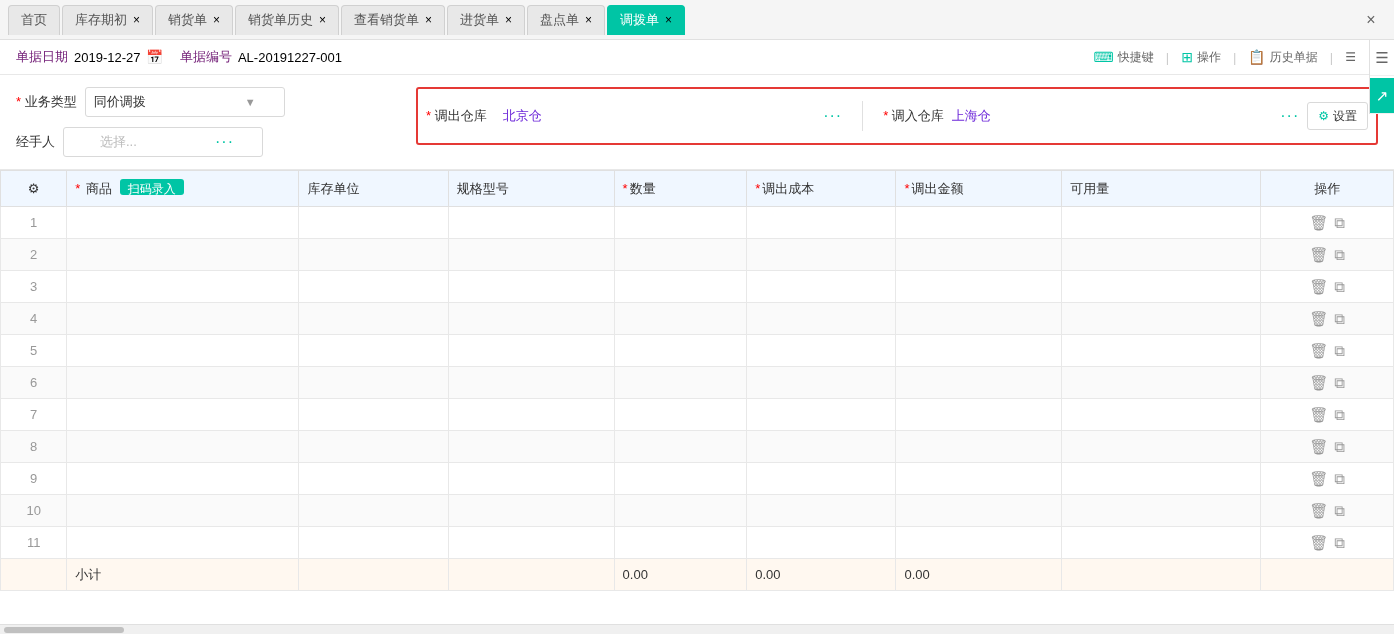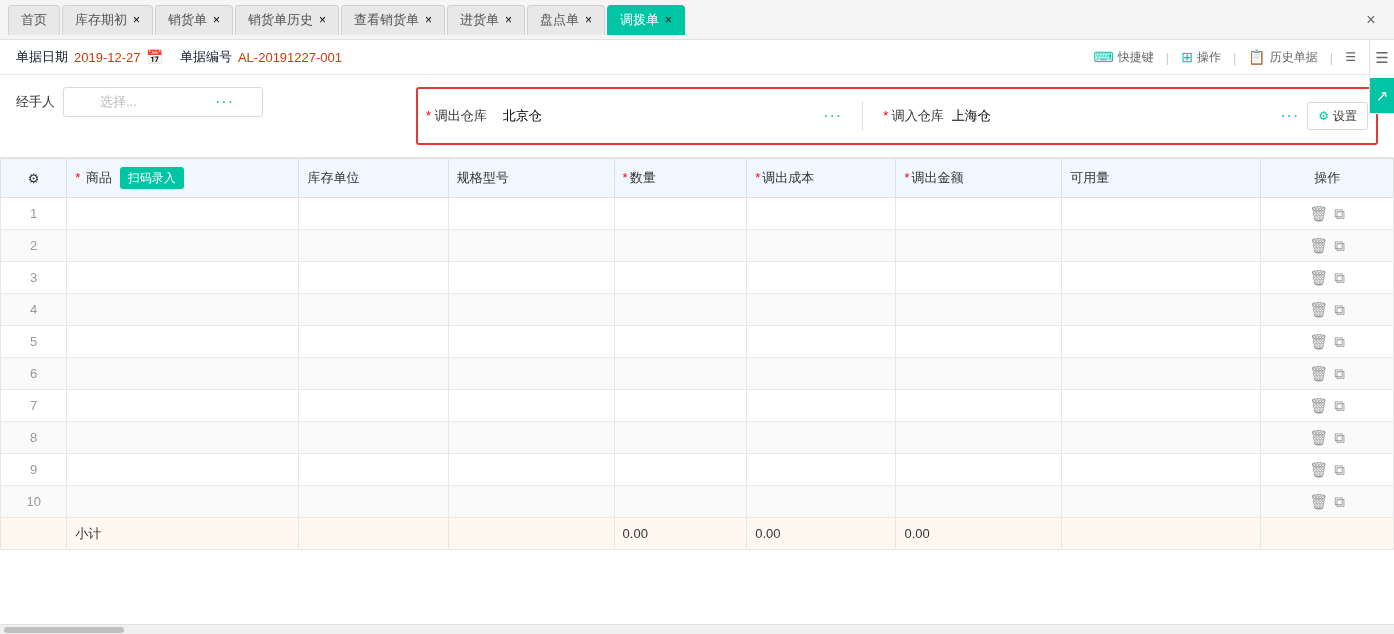--- a/index.html
+++ b/index.html
@@ -17,22 +17,22 @@
     .tab.active { background: #00c5a5; color: #fff; border-color: #00c5a5; }
     .tab-close-btn { background: none; border: none; cursor: pointer; padding: 0; line-height: 1; font-size: 12px; }
     .window-close { margin-left: auto; width: 30px; height: 30px; display: flex; align-items: center; justify-content: center; cursor: pointer; font-size: 16px; color: #666; }
 
     
     .toolbar {
       display: flex; align-items: center; padding: 8px 16px; gap: 16px; border-bottom: 1px solid #e8e8e8;
       background: #fff;
     }
     .toolbar-item { display: flex; align-items: center; gap: 6px; font-size: 13px; color: #333; }
-    .toolbar-label { color: #0f172a; }
-    .toolbar-value { color: #c2410c; font-weight: 500; }
+    .toolbar-label { color: #701a75; }
+    .toolbar-value { color: #000000; font-weight: 500; }
     .toolbar-icon { color: #00c5a5; cursor: pointer; font-size: 14px; }
     .toolbar-right { margin-left: auto; display: flex; align-items: center; gap: 12px; }
     .toolbar-right-btn { display: flex; align-items: center; gap: 4px; color: #666; cursor: pointer; font-size: 12px; }
     .toolbar-right-btn .icon { font-size: 14px; color: #00c5a5; }
     .toolbar-divider { color: #ccc; }
 
     
     .form-area {
       padding: 12px 16px; border-bottom: 1px solid #e8e8e8; background: #fff;
       display: flex; align-items: flex-start; gap: 20px;
@@ -49,21 +49,21 @@
     .field-placeholder { color: #bbb; }
     .field-dots { color: #00c5a5; cursor: pointer; font-size: 16px; letter-spacing: 1px; }
 
     
     .red-box {
       border: 2px solid #e53935; border-radius: 3px; padding: 12px 8px;
       flex: 1; display: flex; align-items: center; gap: 0; position: relative;
     }
     .red-box-section { display: flex; align-items: center; gap: 8px; flex: 1; }
     .red-box-divider { width: 1px; background: #e0e0e0; height: 30px; margin: 0 20px; }
-    .warehouse-value { color: #000000; font-size: 13px; }
+    .warehouse-value { color: #6d28d9; font-size: 13px; }
 
     
     .settings-btn {
       display: flex; align-items: center; gap: 4px; border: 1px solid #d9d9d9;
       border-radius: 3px; padding: 4px 10px; cursor: pointer; font-size: 12px; color: #333;
       background: #fff; height: 28px; margin-left: 8px;
     }
     .settings-btn .icon { color: #00c5a5; }
 
     
@@ -79,21 +79,21 @@
     tbody tr:nth-child(even) { background: #fafafa; }
     tbody td { padding: 6px 8px; border: 1px solid #e8e8e8; color: #333; height: 32px; }
     .row-num { color: #999; text-align: center; }
     .subtotal-row td { background: #fff8f0; font-weight: 500; }
     .action-cell { display: flex; gap: 6px; align-items: center; justify-content: center; }
     .action-icon { color: #999; cursor: pointer; font-size: 15px; }
 
     
     .scan-btn {
       background: #00c5a5; color: #fff; border: none; border-radius: 3px;
-      padding: 2px 8px; font-size: 12px; cursor: pointer; margin-left: 4px; height: 22px;
+      padding: 2px 8px; font-size: 12px; cursor: pointer; margin-left: 4px; height: 16px;
     }
 
     
     .gear-header { text-align: center; }
 
     
     .side-panel {
       position: fixed; right: 0; top: 40px; display: flex; flex-direction: column;
       gap: 2px; background: #fff; border-left: 1px solid #e0e0e0;
     }
@@ -192,20 +192,30 @@
         <span>☰</span>
       </div>
       <div class="toolbar-right-btn">
         <span>⊟</span>
       </div>
     </div>
   </div>
 
   <div class="form-area">
     <div class="form-left">
+      <div class="form-field">
+        <span>
+          <span style="color:red">*</span>
+          <span>业务类型</span>
+        </span>
+        <div class="field-select" style="min-width:200px;">
+          <span>同价调拨</span>
+          <span class="chevron">▼</span>
+        </div>
+      </div>
       <div class="form-field">
         <span>经手人</span>
         <div class="field-select" style="min-width:200px;padding-left:36px;">
           <span class="field-placeholder">选择...</span>
           <span class="field-dots">···</span>
         </div>
       </div>
     </div>
 
     <div class="red-box">
@@ -408,20 +418,36 @@
             <td></td>
             <td></td>
             <td></td>
             <td>
               <div class="action-cell">
                 <span class="action-icon">🗑</span>
                 <span class="action-icon">⧉</span>
               </div>
             </td>
           </tr>
+        <tr>
+            <td class="row-num">11</td>
+            <td></td>
+            <td></td>
+            <td></td>
+            <td></td>
+            <td></td>
+            <td></td>
+            <td></td>
+            <td>
+              <div class="action-cell">
+                <span class="action-icon">🗑</span>
+                <span class="action-icon">⧉</span>
+              </div>
+            </td>
+          </tr>
         <tr class="subtotal-row">
           <td></td>
           <td>小计</td>
           <td></td>
           <td></td>
           <td>0.00</td>
           <td>0.00</td>
           <td>0.00</td>
           <td></td>
           <td></td>

